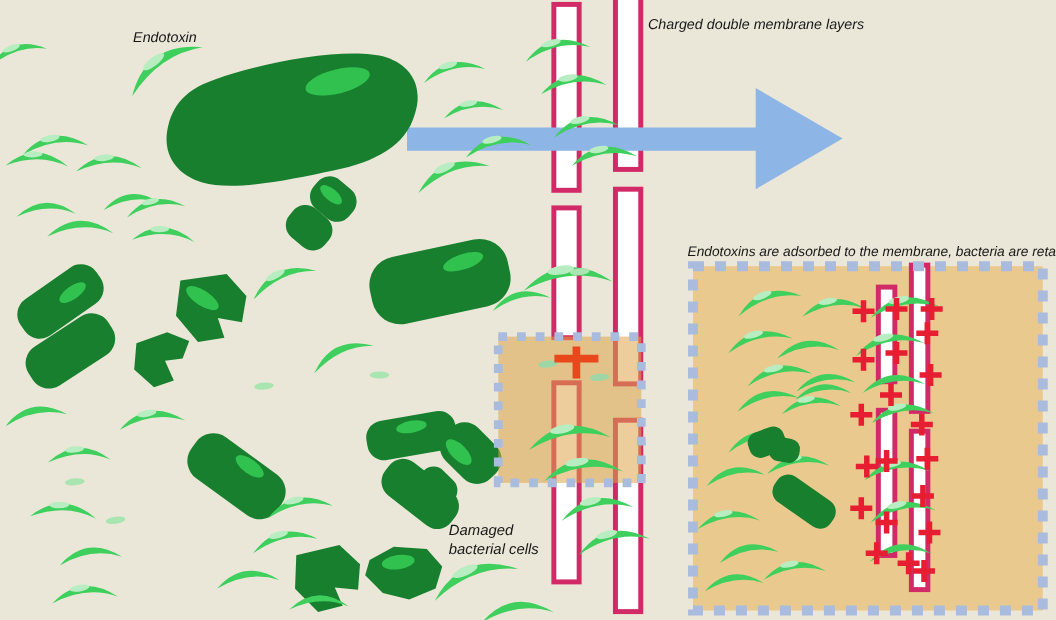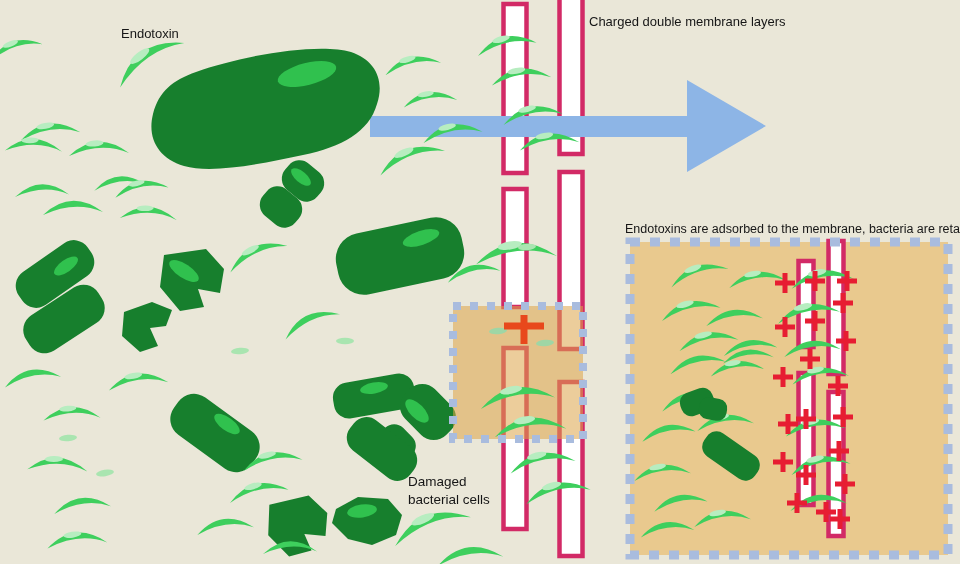--- a/index.html
+++ b/index.html
@@ -1,17 +1,17 @@
 <!DOCTYPE html>
 <html><head>
 <meta charset="utf-8">
 <style>
   html,body{margin:0;padding:0;background:#ffffff;}
   .stage{width:960px;height:564px;position:relative;overflow:hidden;background:#ef4444;
-         font-family:"Liberation Sans", sans-serif;}
+         font-family:"Liberation Sans", sans-serif;font-style:italic;}
   svg{display:block;}
   svg text{font-family:"Liberation Sans", sans-serif;fill:#161616;}
 </style>
 </head>
 <body>
 
 <div class="stage">
 <svg id="scene" width="960" height="564" viewBox="0 0 960 564">
   <defs>
     <path id="crbody" d="M-30,9 Q-2,-18 30,6 Q2,-6 -30,9 Z"></path>

